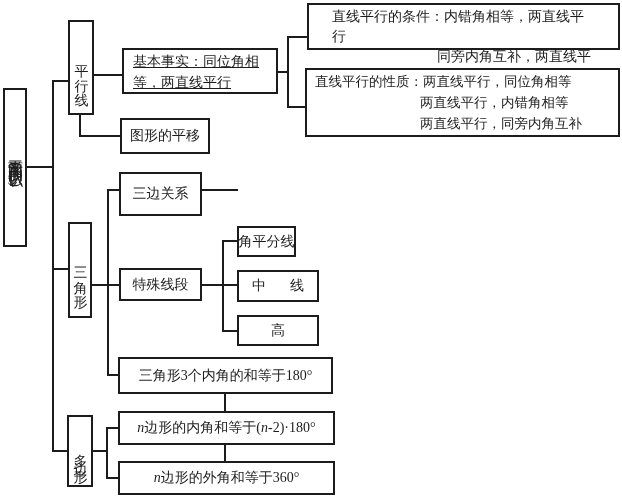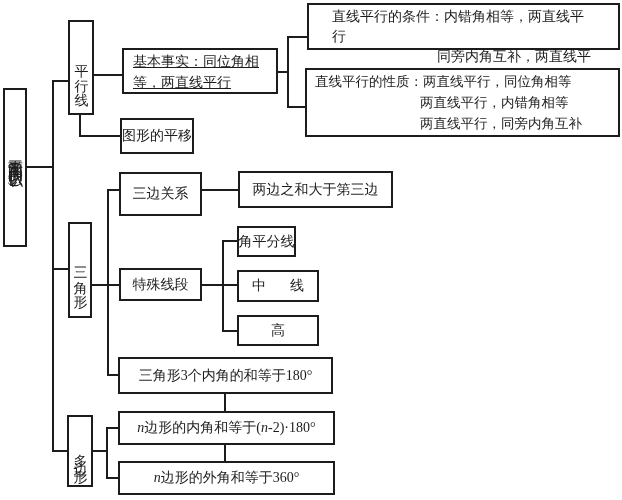--- a/index.html
+++ b/index.html
@@ -74,21 +74,21 @@
 
   <div class="box vbox" style="left:68px;top:20px;width:26px;height:95px">
     <span class="ls14">平行线</span>
   </div>
 
   <div class="box lines" style="left:122px;top:48px;width:156px;height:46px">
     <div>基本事实：同位角相</div>
     <div>等，两直线平行</div>
   </div>
 
-  <div class="box cc" style="left:120px;top:118px;width:74px;height:36px">
+  <div class="box cc" style="left:120px;top:118px;width:90px;height:36px">
     <span>图形的平移</span>
   </div>
 
   <div class="box small" style="left:307px;top:3px;width:313px;height:47px">
     <div>直线平行的条件：内错角相等，两直线平行</div>
     <div class="indent">同旁内角互补，两直线平行</div>
   </div>
 
   <div class="box small3" style="left:305px;top:68px;width:315px;height:69px">
     <div>直线平行的性质：两直线平行，同位角相等</div>
@@ -97,23 +97,20 @@
   </div>
 
   <div class="box vbox" style="left:68px;top:222px;width:24px;height:96px">
     <span class="ls14">三角形</span>
   </div>
 
   <div class="box cc" style="left:119px;top:172px;width:83px;height:44px">
     <span>三边关系</span>
   </div>
 
-  <div class="box cc" style="left:238px;top:171px;width:155px;height:37px">
-    <span>两边之和大于第三边</span>
-  </div>
 
   <div class="box cc" style="left:119px;top:268px;width:83px;height:33px">
     <span>特殊线段</span>
   </div>
 
   <div class="box cc" style="left:237px;top:226px;width:59px;height:31px">
     <span>角平分线</span>
   </div>
 
   <div class="box between" style="left:237px;top:270px;width:82px;height:32px">

